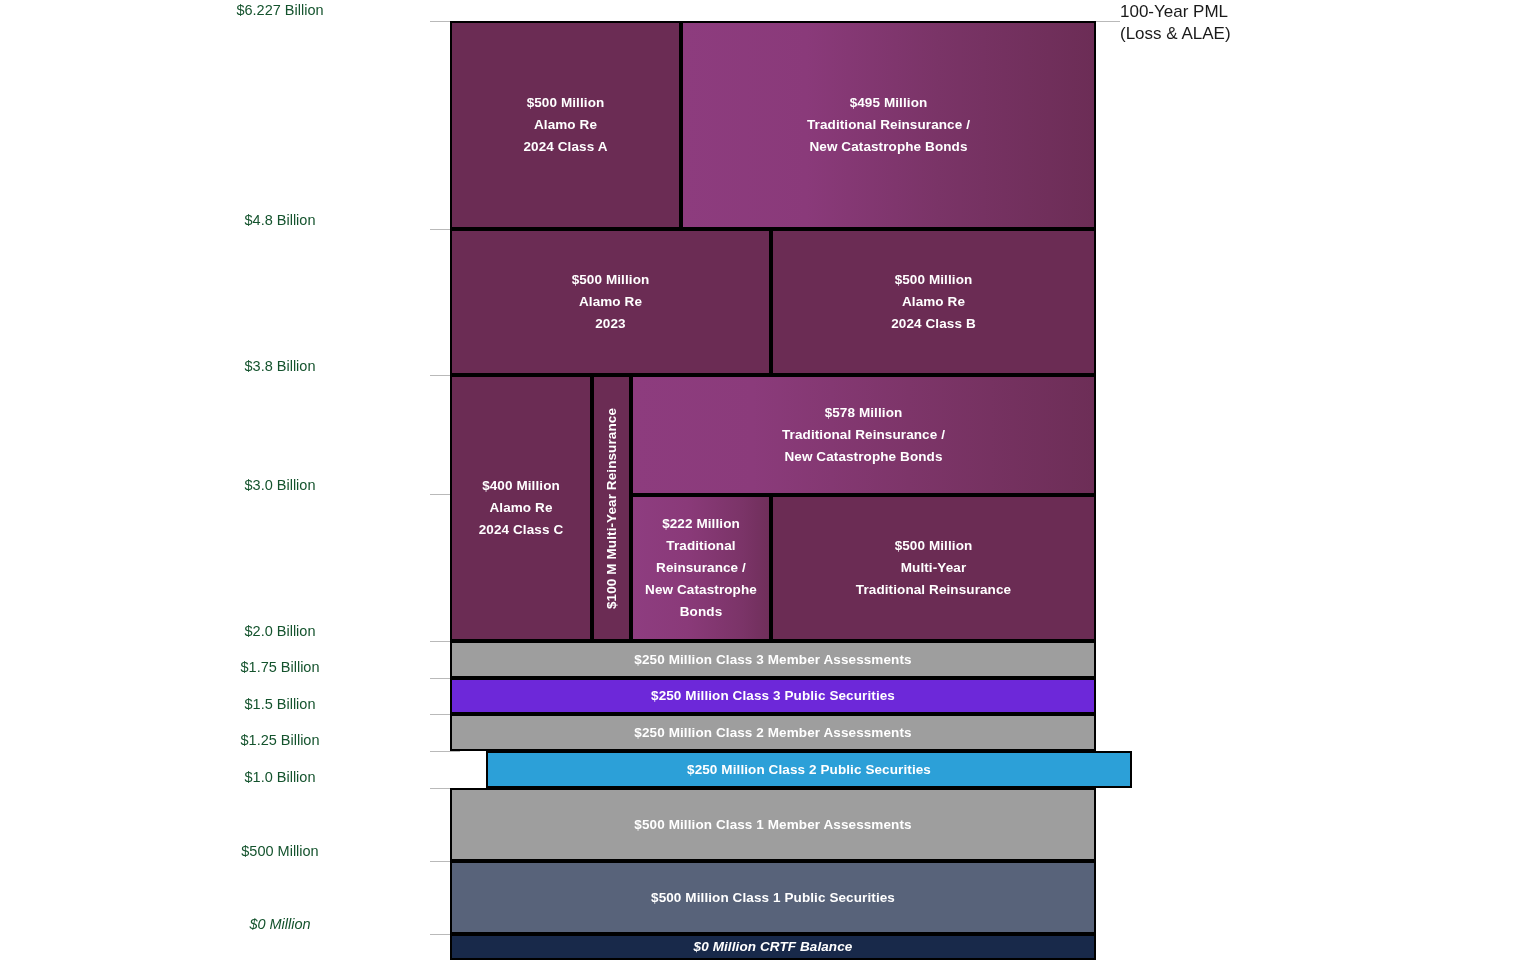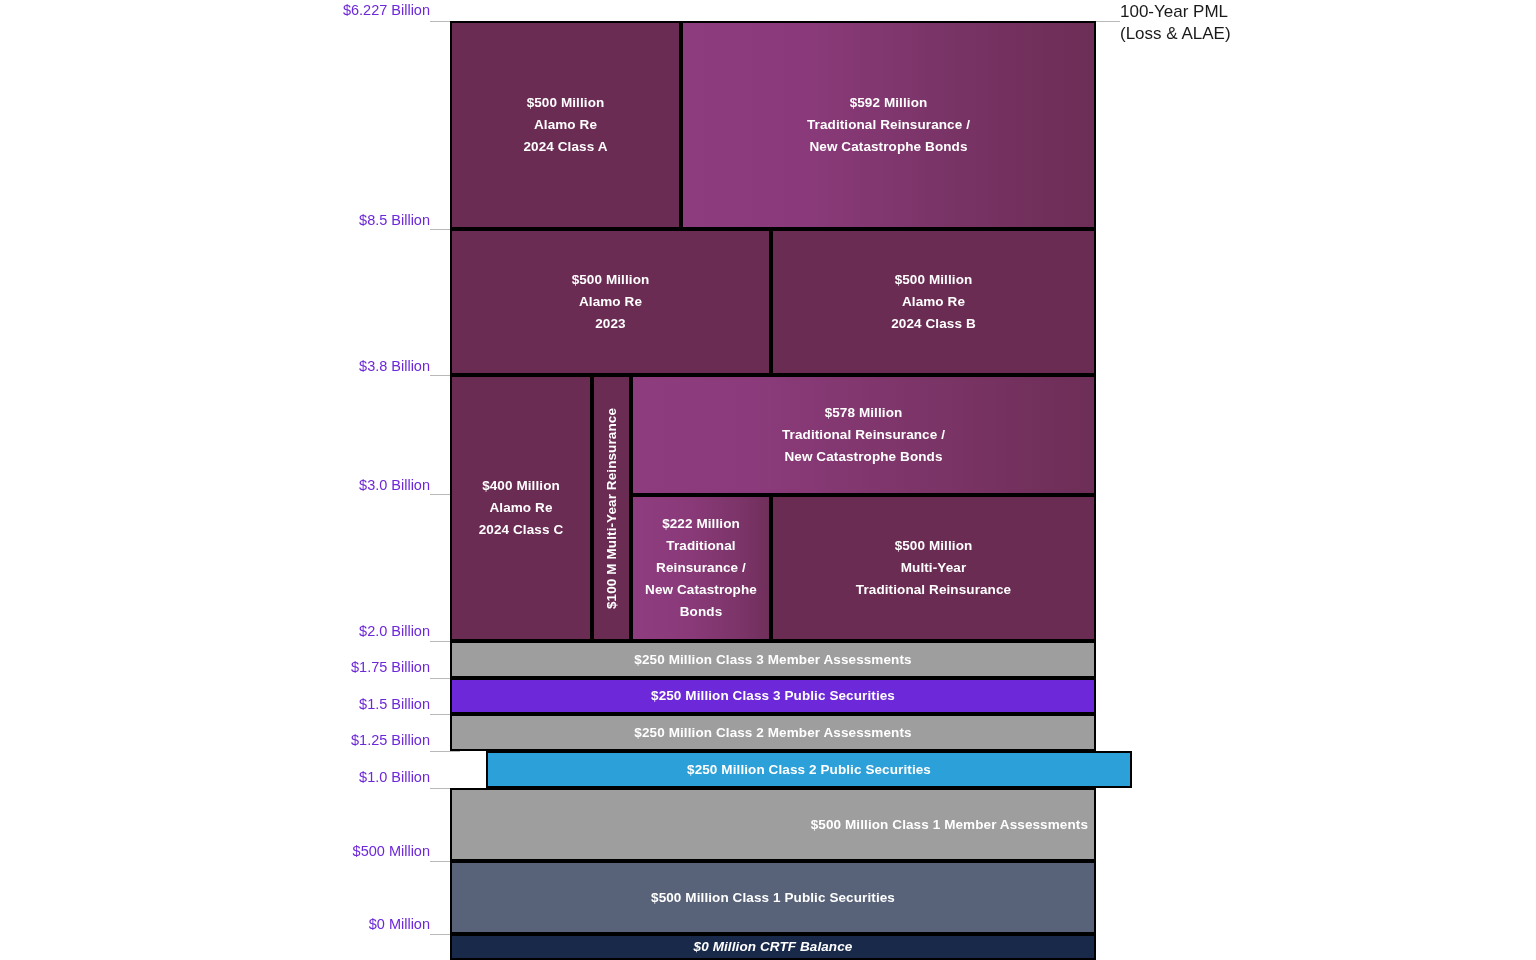--- a/index.html
+++ b/index.html
@@ -9,22 +9,22 @@
     font-family:"Liberation Sans",sans-serif;
     overflow:hidden;
     position:relative;
   }
   #stage{position:absolute;left:0;top:0;width:1536px;height:960px;}
 
   
   .axis-label{
     position:absolute;
     font-size:14.5px;
-    color:#6d28d9;
-    text-align:right;
+    color:#14532d;
+    text-align:center;
     white-space:nowrap;
     transform:translateY(-50%);
   }
   .axis-tick{
     position:absolute;
     height:1px;
     background:#b9b9b9;
   }
   .callout-line{
     position:absolute;height:1px;background:#b9b9b9;
@@ -78,42 +78,42 @@
   <div class="axis-tick" style="left:430px;top:494px;width:30px;"></div>
   <div class="axis-tick" style="left:430px;top:641px;width:30px;"></div>
   <div class="axis-tick" style="left:430px;top:678px;width:30px;"></div>
   <div class="axis-tick" style="left:430px;top:714px;width:30px;"></div>
   <div class="axis-tick" style="left:430px;top:751px;width:30px;"></div>
   <div class="axis-tick" style="left:430px;top:788px;width:30px;"></div>
   <div class="axis-tick" style="left:430px;top:861px;width:30px;"></div>
   <div class="axis-tick" style="left:430px;top:934px;width:30px;"></div>
 
   <div class="axis-label" style="left:130px;top:10px;width:300px;">$6.227 Billion</div>
-  <div class="axis-label" style="left:130px;top:220px;width:300px;">$8.5 Billion</div>
+  <div class="axis-label" style="left:130px;top:220px;width:300px;">$4.8 Billion</div>
   <div class="axis-label" style="left:130px;top:366px;width:300px;">$3.8 Billion</div>
   <div class="axis-label" style="left:130px;top:485px;width:300px;">$3.0 Billion</div>
   <div class="axis-label" style="left:130px;top:631px;width:300px;">$2.0 Billion</div>
   <div class="axis-label" style="left:130px;top:667px;width:300px;">$1.75 Billion</div>
   <div class="axis-label" style="left:130px;top:704px;width:300px;">$1.5 Billion</div>
   <div class="axis-label" style="left:130px;top:740px;width:300px;">$1.25 Billion</div>
   <div class="axis-label" style="left:130px;top:777px;width:300px;">$1.0 Billion</div>
   <div class="axis-label" style="left:130px;top:851px;width:300px;">$500 Million</div>
-  <div class="axis-label" style="left:130px;top:924px;width:300px;">$0 Million</div>
+  <div class="axis-label" style="left:130px;top:924px;width:300px;font-style:italic;">$0 Million</div>
 
   <div class="callout-line" style="left:1096px;top:21px;width:24px;"></div>
   <div class="callout-text" style="left:1120px;top:2px;">100-Year PML</div>
   <div class="callout-text" style="left:1120px;top:24px;">(Loss &amp; ALAE)</div>
 
   <div class="blk plum" style="left:450px;top:21px;width:231px;height:208px;">
     <span class="lbl">$500 Million
 Alamo Re
 2024 Class A</span>
   </div>
   <div class="blk plum-grad" style="left:681px;top:21px;width:415px;height:208px;">
-    <span class="lbl">$592 Million
+    <span class="lbl">$495 Million
 Traditional Reinsurance /
 New Catastrophe Bonds</span>
   </div>
 
   <div class="blk plum" style="left:450px;top:229px;width:321px;height:146px;">
     <span class="lbl">$500 Million
 Alamo Re
 2023</span>
   </div>
   <div class="blk plum" style="left:771px;top:229px;width:325px;height:146px;">
@@ -153,21 +153,21 @@
   </div>
   <div class="blk blue-lt" style="left:450px;top:678px;width:646px;height:36px;">
     <span class="lbl">$250 Million Class 3 Public Securities</span>
   </div>
   <div class="blk gray" style="left:450px;top:714px;width:646px;height:37px;">
     <span class="lbl">$250 Million Class 2 Member Assessments</span>
   </div>
   <div class="blk blue-md" style="left:450px;top:751px;width:646px;height:37px;margin-left:36px;">
     <span class="lbl">$250 Million Class 2 Public Securities</span>
   </div>
-  <div class="blk gray" style="left:450px;top:788px;width:646px;height:73px;justify-content:flex-end;">
+  <div class="blk gray" style="left:450px;top:788px;width:646px;height:73px;">
     <span class="lbl">$500 Million Class 1 Member Assessments</span>
   </div>
   <div class="blk slate" style="left:450px;top:861px;width:646px;height:73px;">
     <span class="lbl">$500 Million Class 1 Public Securities</span>
   </div>
   <div class="blk navy" style="left:450px;top:934px;width:646px;height:26px;font-style:italic;">
     <span class="lbl">$0 Million CRTF Balance</span>
   </div>
 
 </div>

